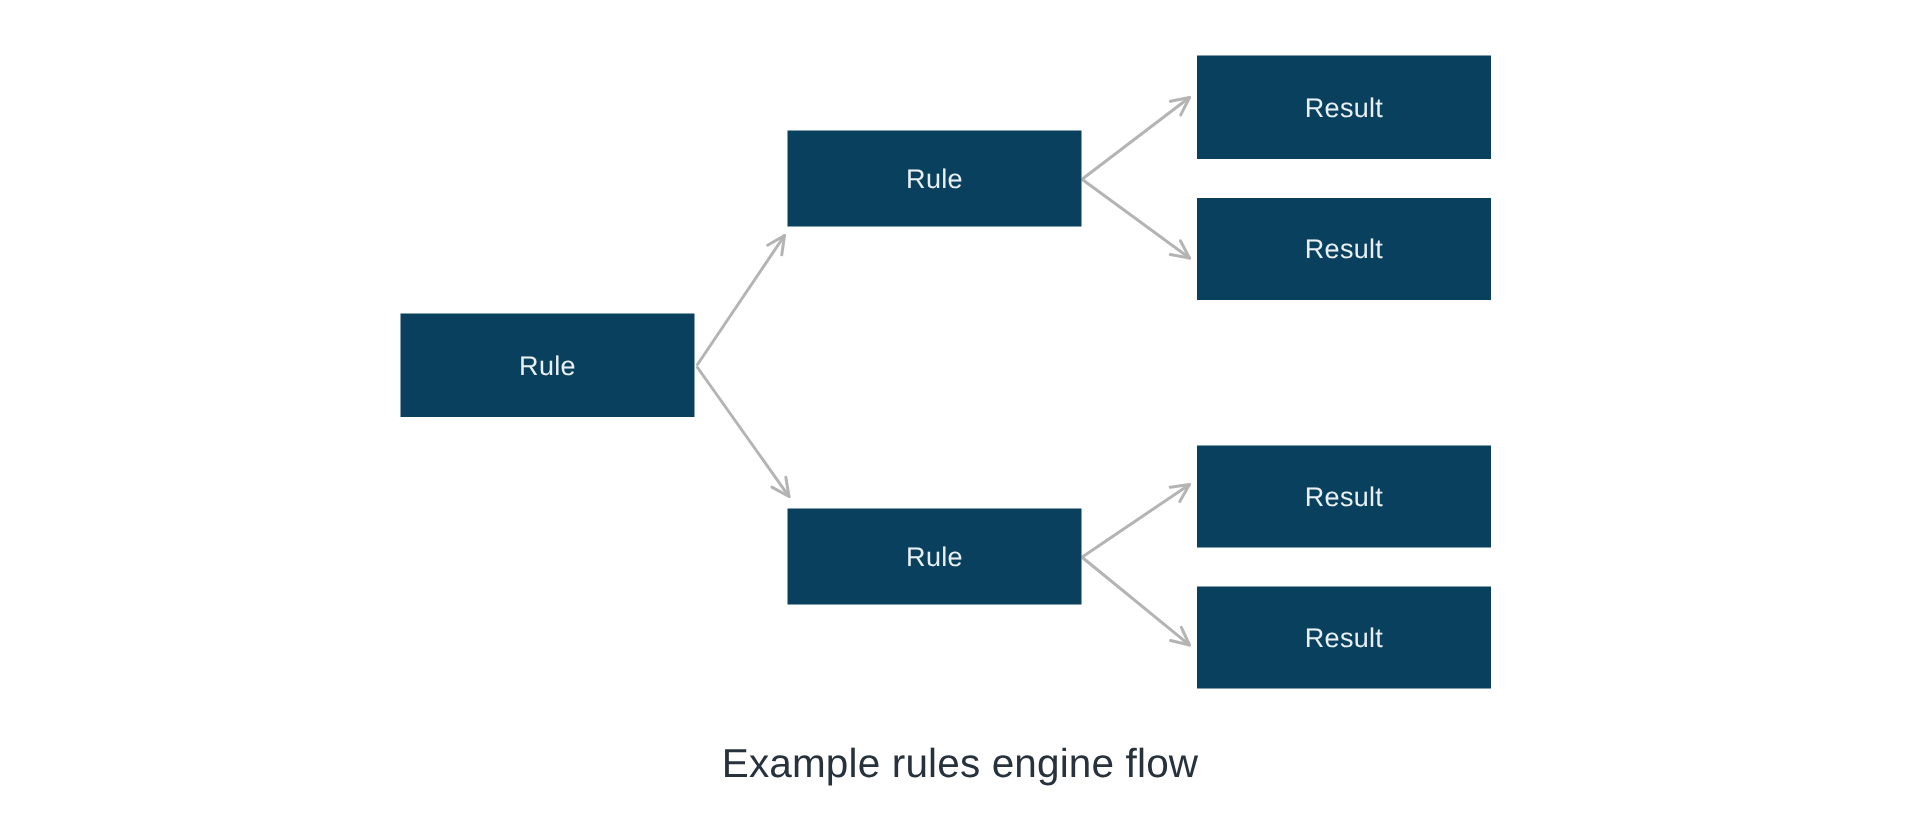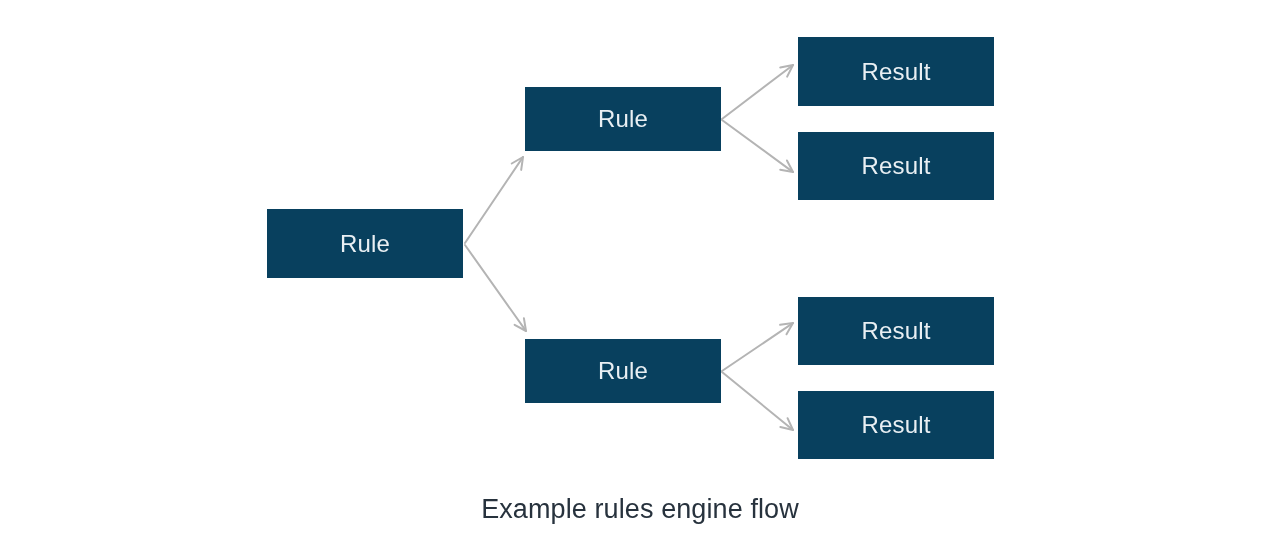--- a/index.html
+++ b/index.html
@@ -28,21 +28,21 @@
     pointer-events: none;
   }
   .node {
     position: absolute;
     box-sizing: border-box;
     display: flex;
     align-items: center;
     justify-content: center;
     background: #08405e;
     color: #e9eff3;
-    font-size: 24px;
+    font-size: 18px;
     font-weight: 400;
     letter-spacing: 0.2px;
     line-height: 1;
     user-select: none;
   }
   .node-label {
     display: block;
     text-align: center;
   }
   #caption {

